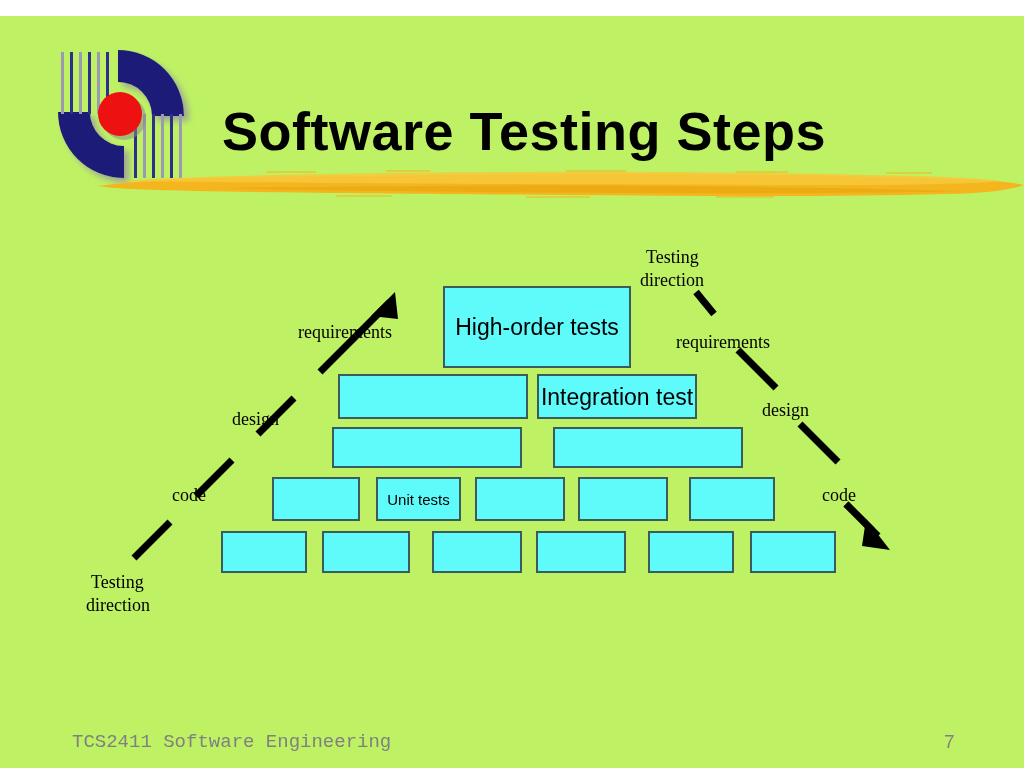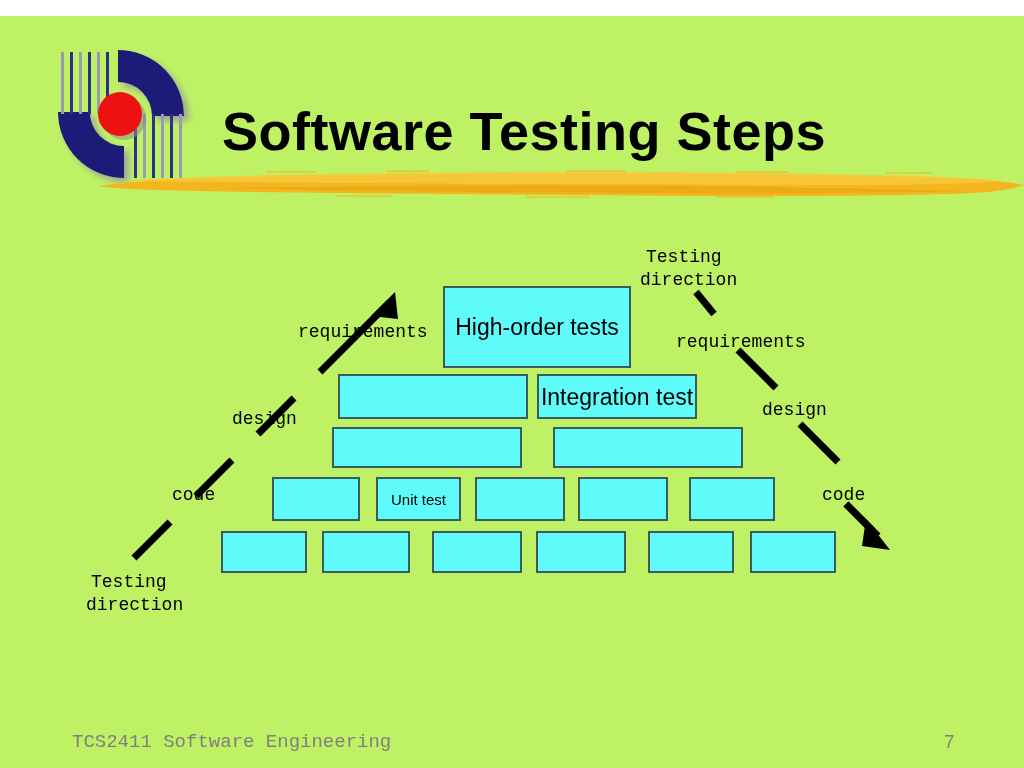--- a/index.html
+++ b/index.html
@@ -77,21 +77,21 @@
     color: #000000;
     font-family: "Liberation Sans", sans-serif;
     white-space: nowrap;
   }
   .box.lg .boxlabel { font-size: 23px; }
   .box.sm .boxlabel { font-size: 15px; }
 
   .dlabel {
     position: absolute;
     color: #000000;
-    font-family: Liberation Mono, monospace;
+    font-family: Liberation Serif, serif;
     font-size: 18px;
     line-height: 23px;
     white-space: nowrap;
   }
 
   #diagram svg.deco {
     position: absolute;
     left: 0; top: 0;
     width: 1024px;
     height: 420px;
@@ -225,21 +225,21 @@
           <span class="boxlabel">High-order tests</span>
         </div>
         <div class="box lg" style="left: 338px; top: 158px; width: 190px; height: 45px; background: rgb(95, 251, 251); border-color: rgb(58, 92, 92);"></div>
         <div class="box lg" style="left: 537px; top: 158px; width: 160px; height: 45px; background: rgb(95, 251, 251); border-color: rgb(58, 92, 92);">
           <span class="boxlabel">Integration test</span>
         </div>
         <div class="box lg" style="left: 332px; top: 211px; width: 190px; height: 41px; background: rgb(95, 251, 251); border-color: rgb(58, 92, 92);"></div>
         <div class="box lg" style="left: 553px; top: 211px; width: 190px; height: 41px; background: rgb(95, 251, 251); border-color: rgb(58, 92, 92);"></div>
         <div class="box sm" style="left: 272px; top: 261px; width: 88px; height: 44px; background: rgb(95, 251, 251); border-color: rgb(58, 92, 92);"></div>
         <div class="box sm" style="left: 376px; top: 261px; width: 85px; height: 44px; background: rgb(95, 251, 251); border-color: rgb(58, 92, 92);">
-          <span class="boxlabel">Unit test</span>
+          <span class="boxlabel">Unit tests</span>
         </div>
         <div class="box sm" style="left: 475px; top: 261px; width: 90px; height: 44px; background: rgb(95, 251, 251); border-color: rgb(58, 92, 92);"></div>
         <div class="box sm" style="left: 578px; top: 261px; width: 90px; height: 44px; background: rgb(95, 251, 251); border-color: rgb(58, 92, 92);"></div>
         <div class="box sm" style="left: 689px; top: 261px; width: 86px; height: 44px; background: rgb(95, 251, 251); border-color: rgb(58, 92, 92);"></div>
         <div class="box sm" style="left: 221px; top: 315px; width: 86px; height: 42px; background: rgb(95, 251, 251); border-color: rgb(58, 92, 92);"></div>
         <div class="box sm" style="left: 322px; top: 315px; width: 88px; height: 42px; background: rgb(95, 251, 251); border-color: rgb(58, 92, 92);"></div>
         <div class="box sm" style="left: 432px; top: 315px; width: 90px; height: 42px; background: rgb(95, 251, 251); border-color: rgb(58, 92, 92);"></div>
         <div class="box sm" style="left: 536px; top: 315px; width: 90px; height: 42px; background: rgb(95, 251, 251); border-color: rgb(58, 92, 92);"></div>
         <div class="box sm" style="left: 648px; top: 315px; width: 86px; height: 42px; background: rgb(95, 251, 251); border-color: rgb(58, 92, 92);"></div>
         <div class="box sm" style="left: 750px; top: 315px; width: 86px; height: 42px; background: rgb(95, 251, 251); border-color: rgb(58, 92, 92);"></div>

